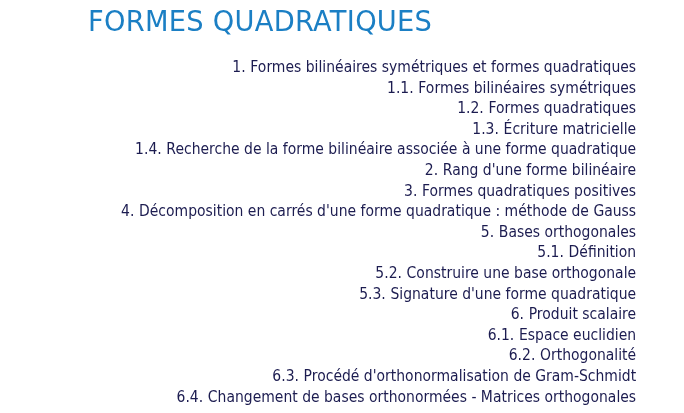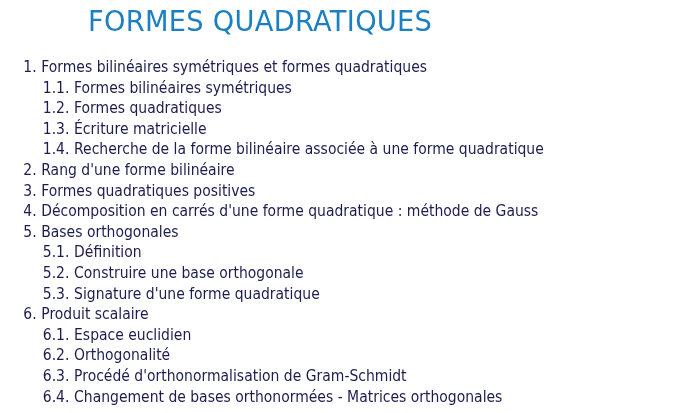--- a/index.html
+++ b/index.html
@@ -28,20 +28,21 @@
       transform-origin: left center;
     }
     .toc {
       position: absolute;
       left: 0;
       top: 57px;
       width: 684px;
       margin: 0;
       padding: 0;
       list-style: none;
+      text-align: right;
     }
     .toc-item {
       height: 20.6px;
       line-height: 20.6px;
       font-size: 15px;
       color: #1c1c50;
       white-space: nowrap;
       font-family: "DejaVu Sans", sans-serif;
       transform: scaleX(0.93);
       transform-origin: left center;

